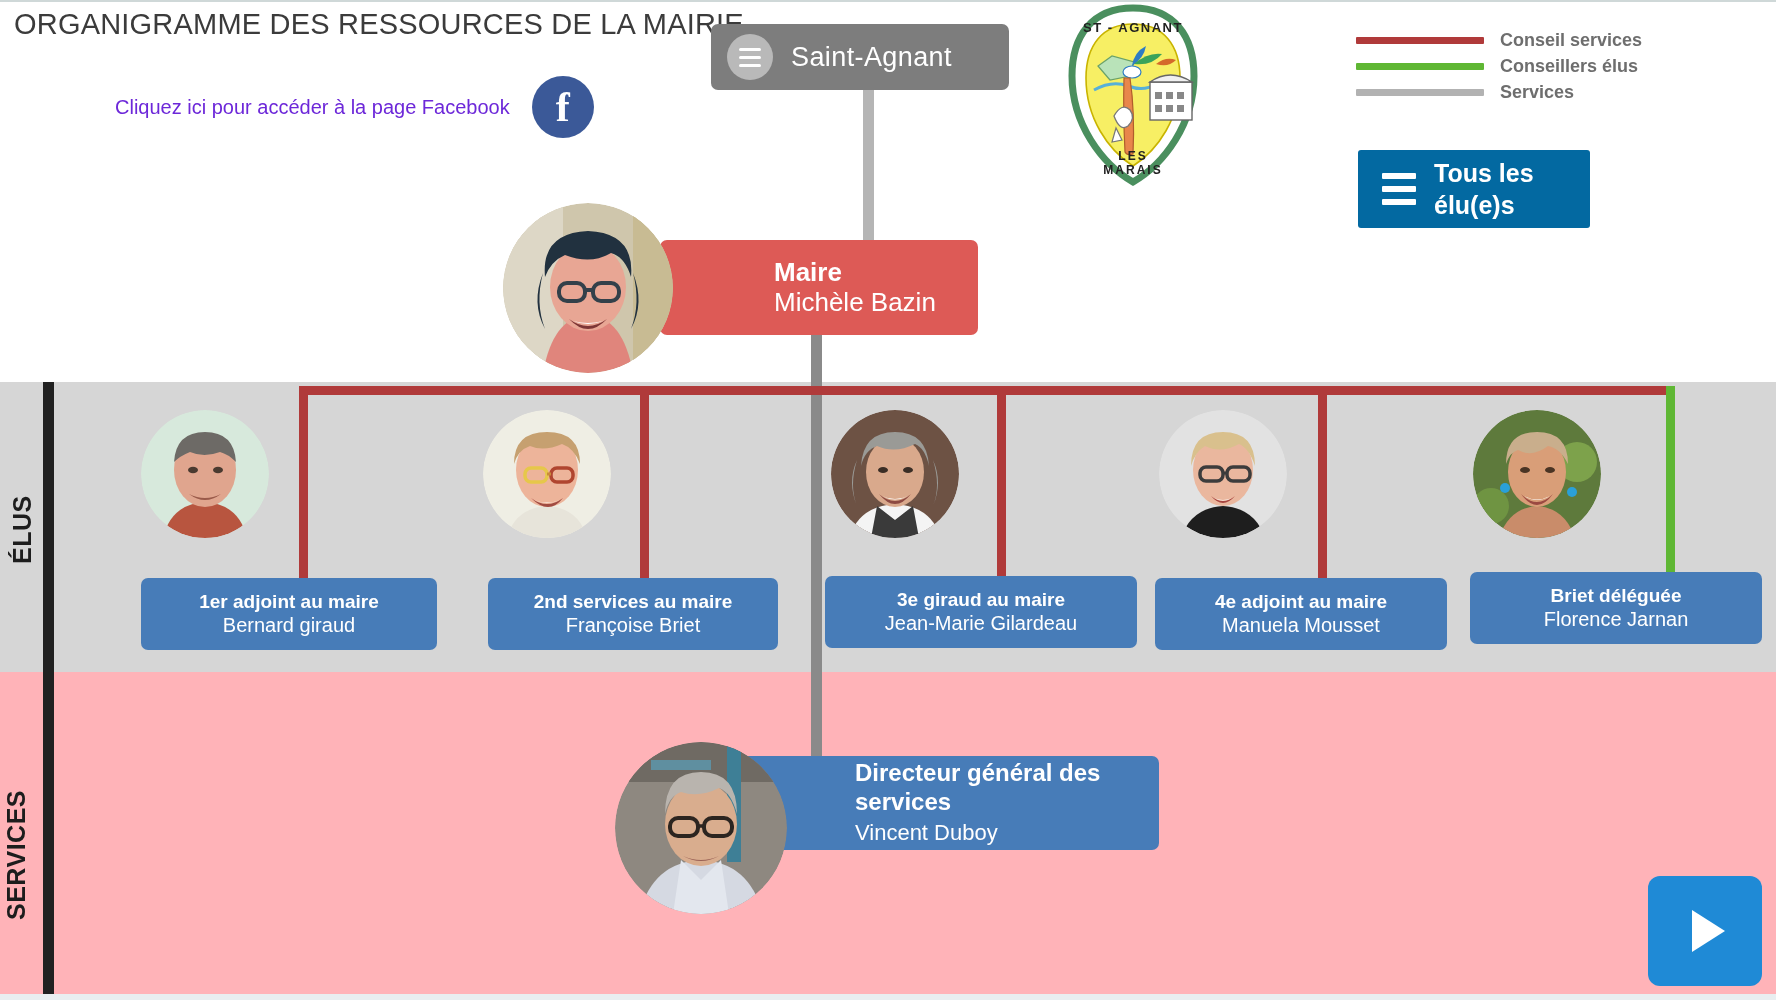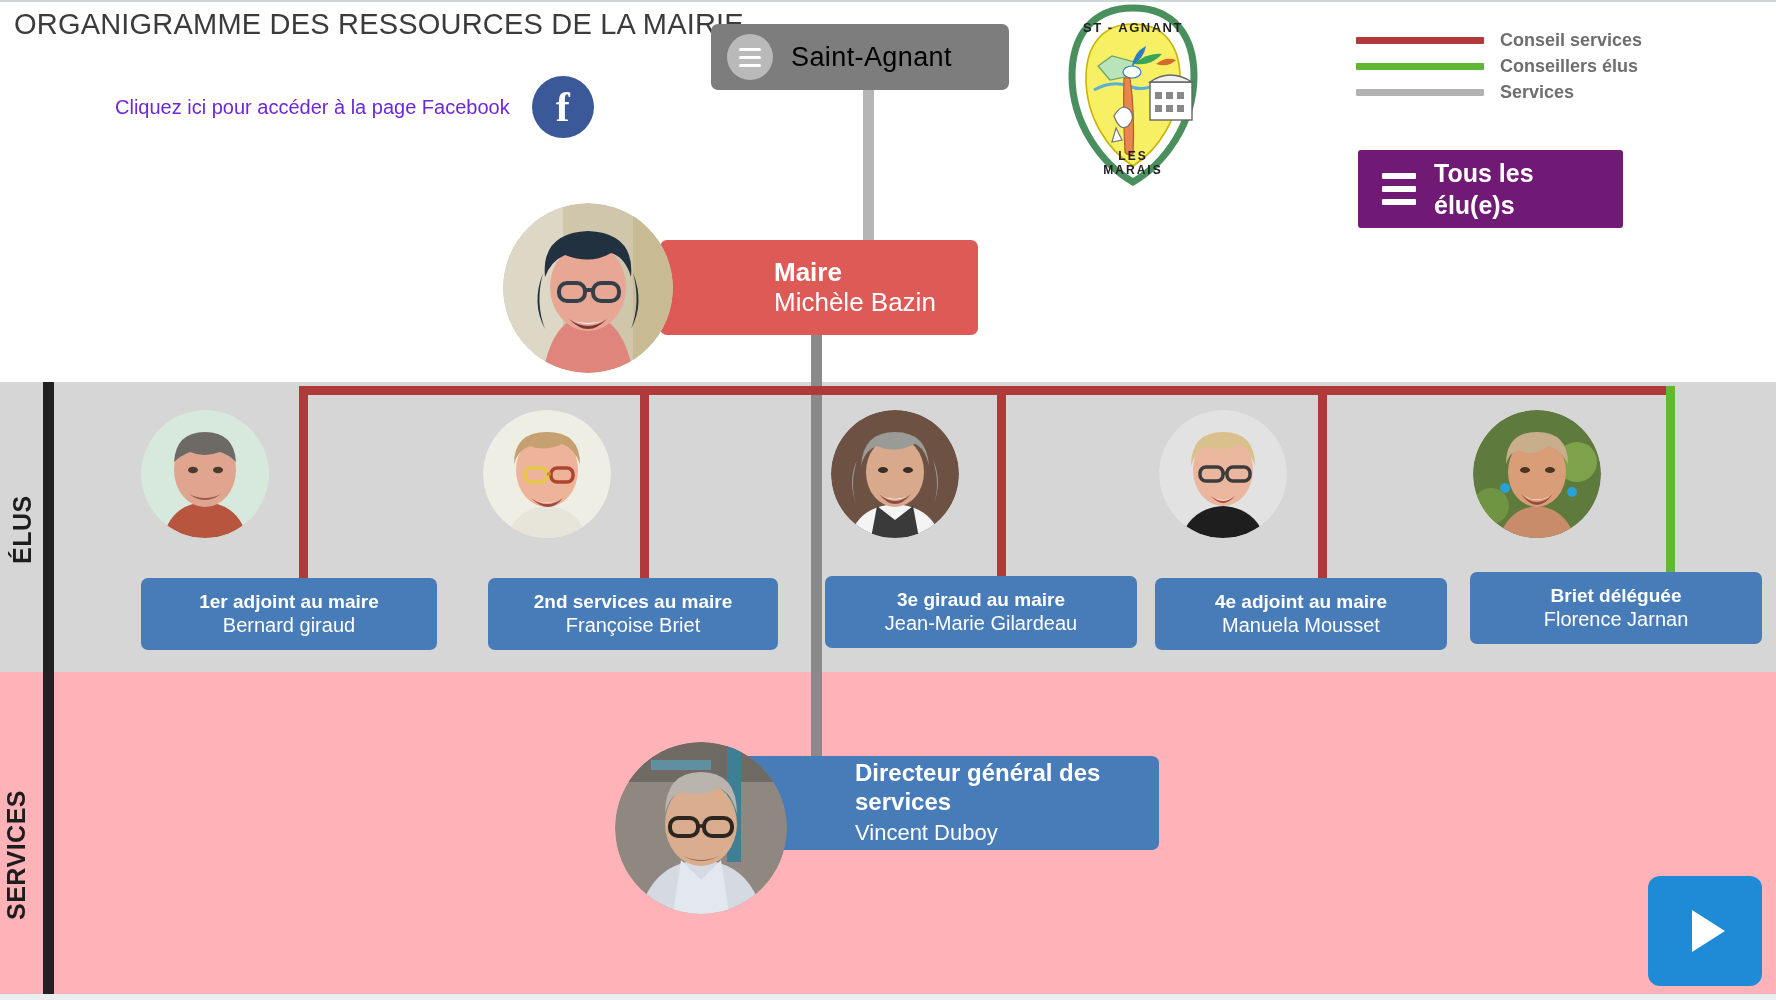--- a/index.html
+++ b/index.html
@@ -81,36 +81,36 @@
     display: flex; align-items: center; gap: 18px;
     padding-left: 16px;
   }
   .hamburger-circle {
     width: 46px; height: 46px; border-radius: 50%;
     background: #b9b9b9;
     display: flex; flex-direction: column; align-items: center; justify-content: center;
     gap: 5px; flex: none;
   }
   .hamburger-circle i { display:block; width: 22px; height: 3px; background: #fff; border-radius: 2px; }
-  .town-name { color: #000000; font-size: 27px; letter-spacing: .4px; white-space: nowrap; }
+  .town-name { color: #ffffff; font-size: 27px; letter-spacing: .4px; white-space: nowrap; }
 
   
   .crest { position: absolute; left: 1058px; top: 2px; width: 150px; height: 186px; }
 
   
   .legend { position: absolute; left: 1356px; top: 27px; }
   .legend-row { display: flex; align-items: center; height: 26px; gap: 16px; }
   .legend-swatch { width: 128px; height: 7px; border-radius: 1px; flex: none; }
   .legend-label { font-size: 18px; font-weight: bold; color: #6e6e6e; white-space: nowrap; }
 
   
   .elus-button {
     position: absolute; left: 1358px; top: 150px;
-    width: 265px; height: 78px; border-radius: 3px;
-    background: #701a75;
+    width: 232px; height: 78px; border-radius: 3px;
+    background: #0369a1;
     display: flex; align-items: center; gap: 18px; padding-left: 24px;
     cursor: pointer; border: none;
   }
   .elus-button .ham { display: flex; flex-direction: column; gap: 7px; flex: none; }
   .elus-button .ham i { display:block; width: 34px; height: 6px; background: #fff; border-radius: 1px; }
   .elus-button .btn-label {
     color: #fff; font-size: 25px; font-weight: bold; line-height: 1.28;
     text-align: left; max-width: 118px;
   }
 

